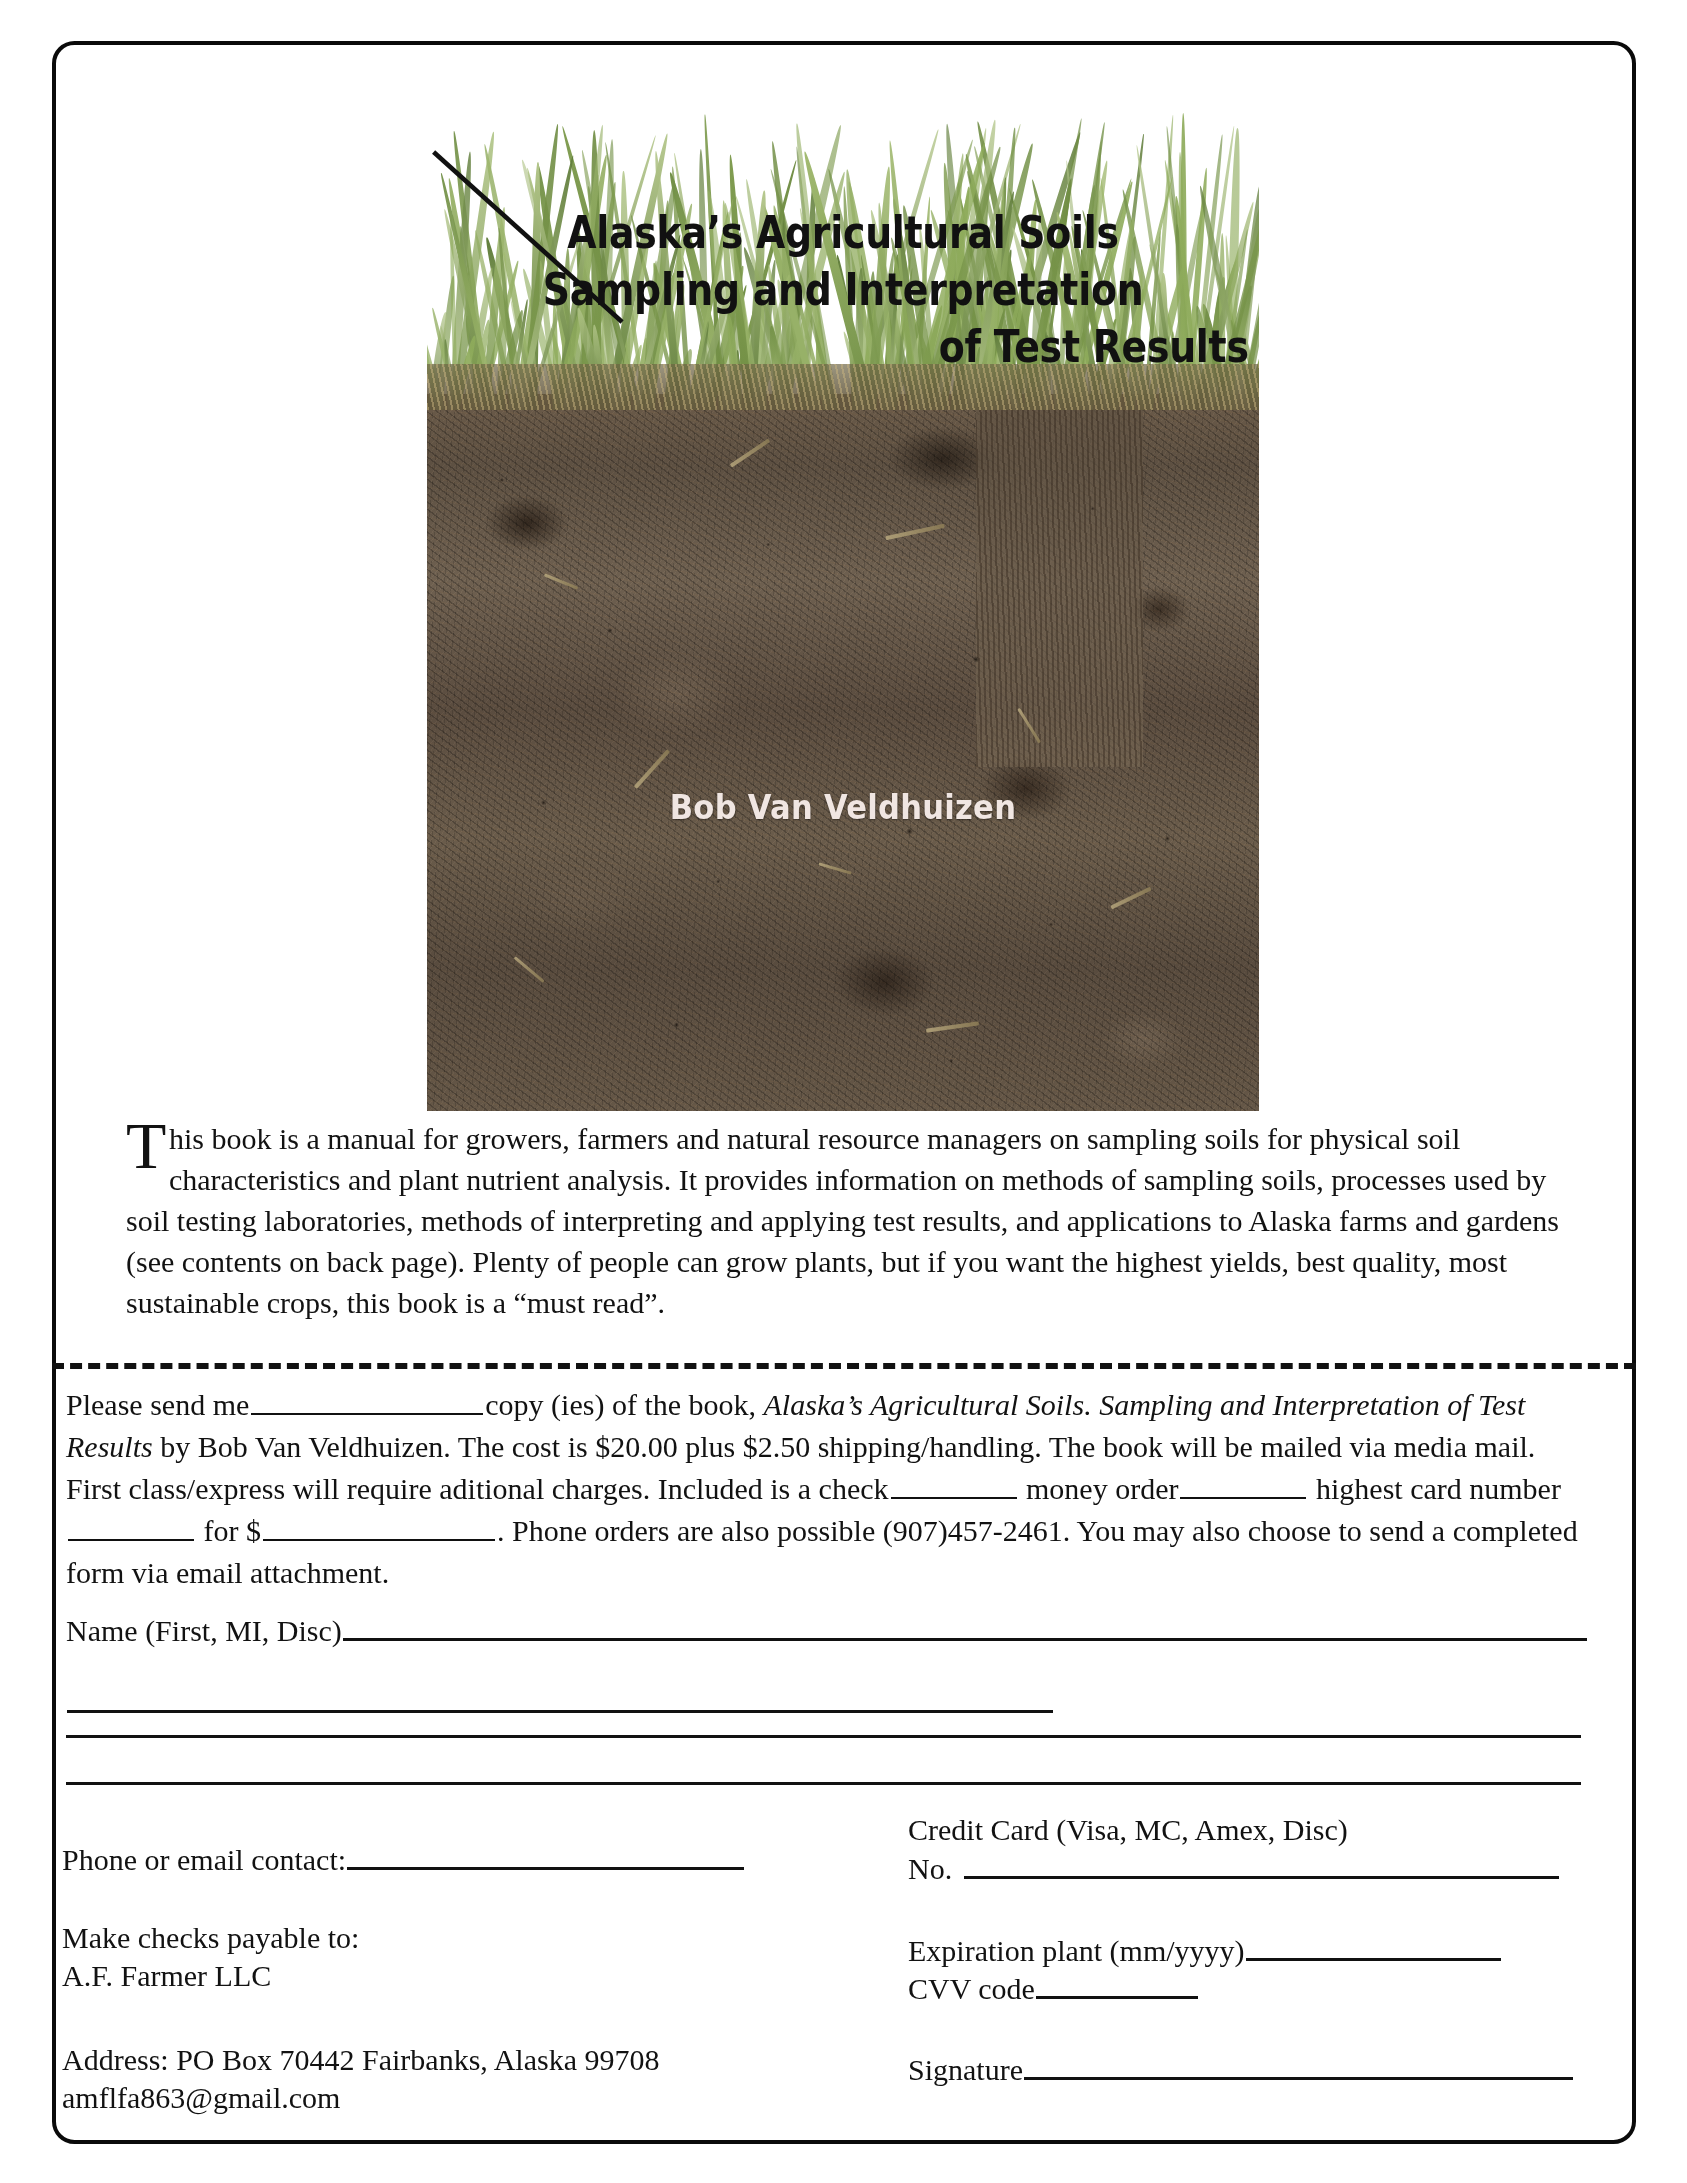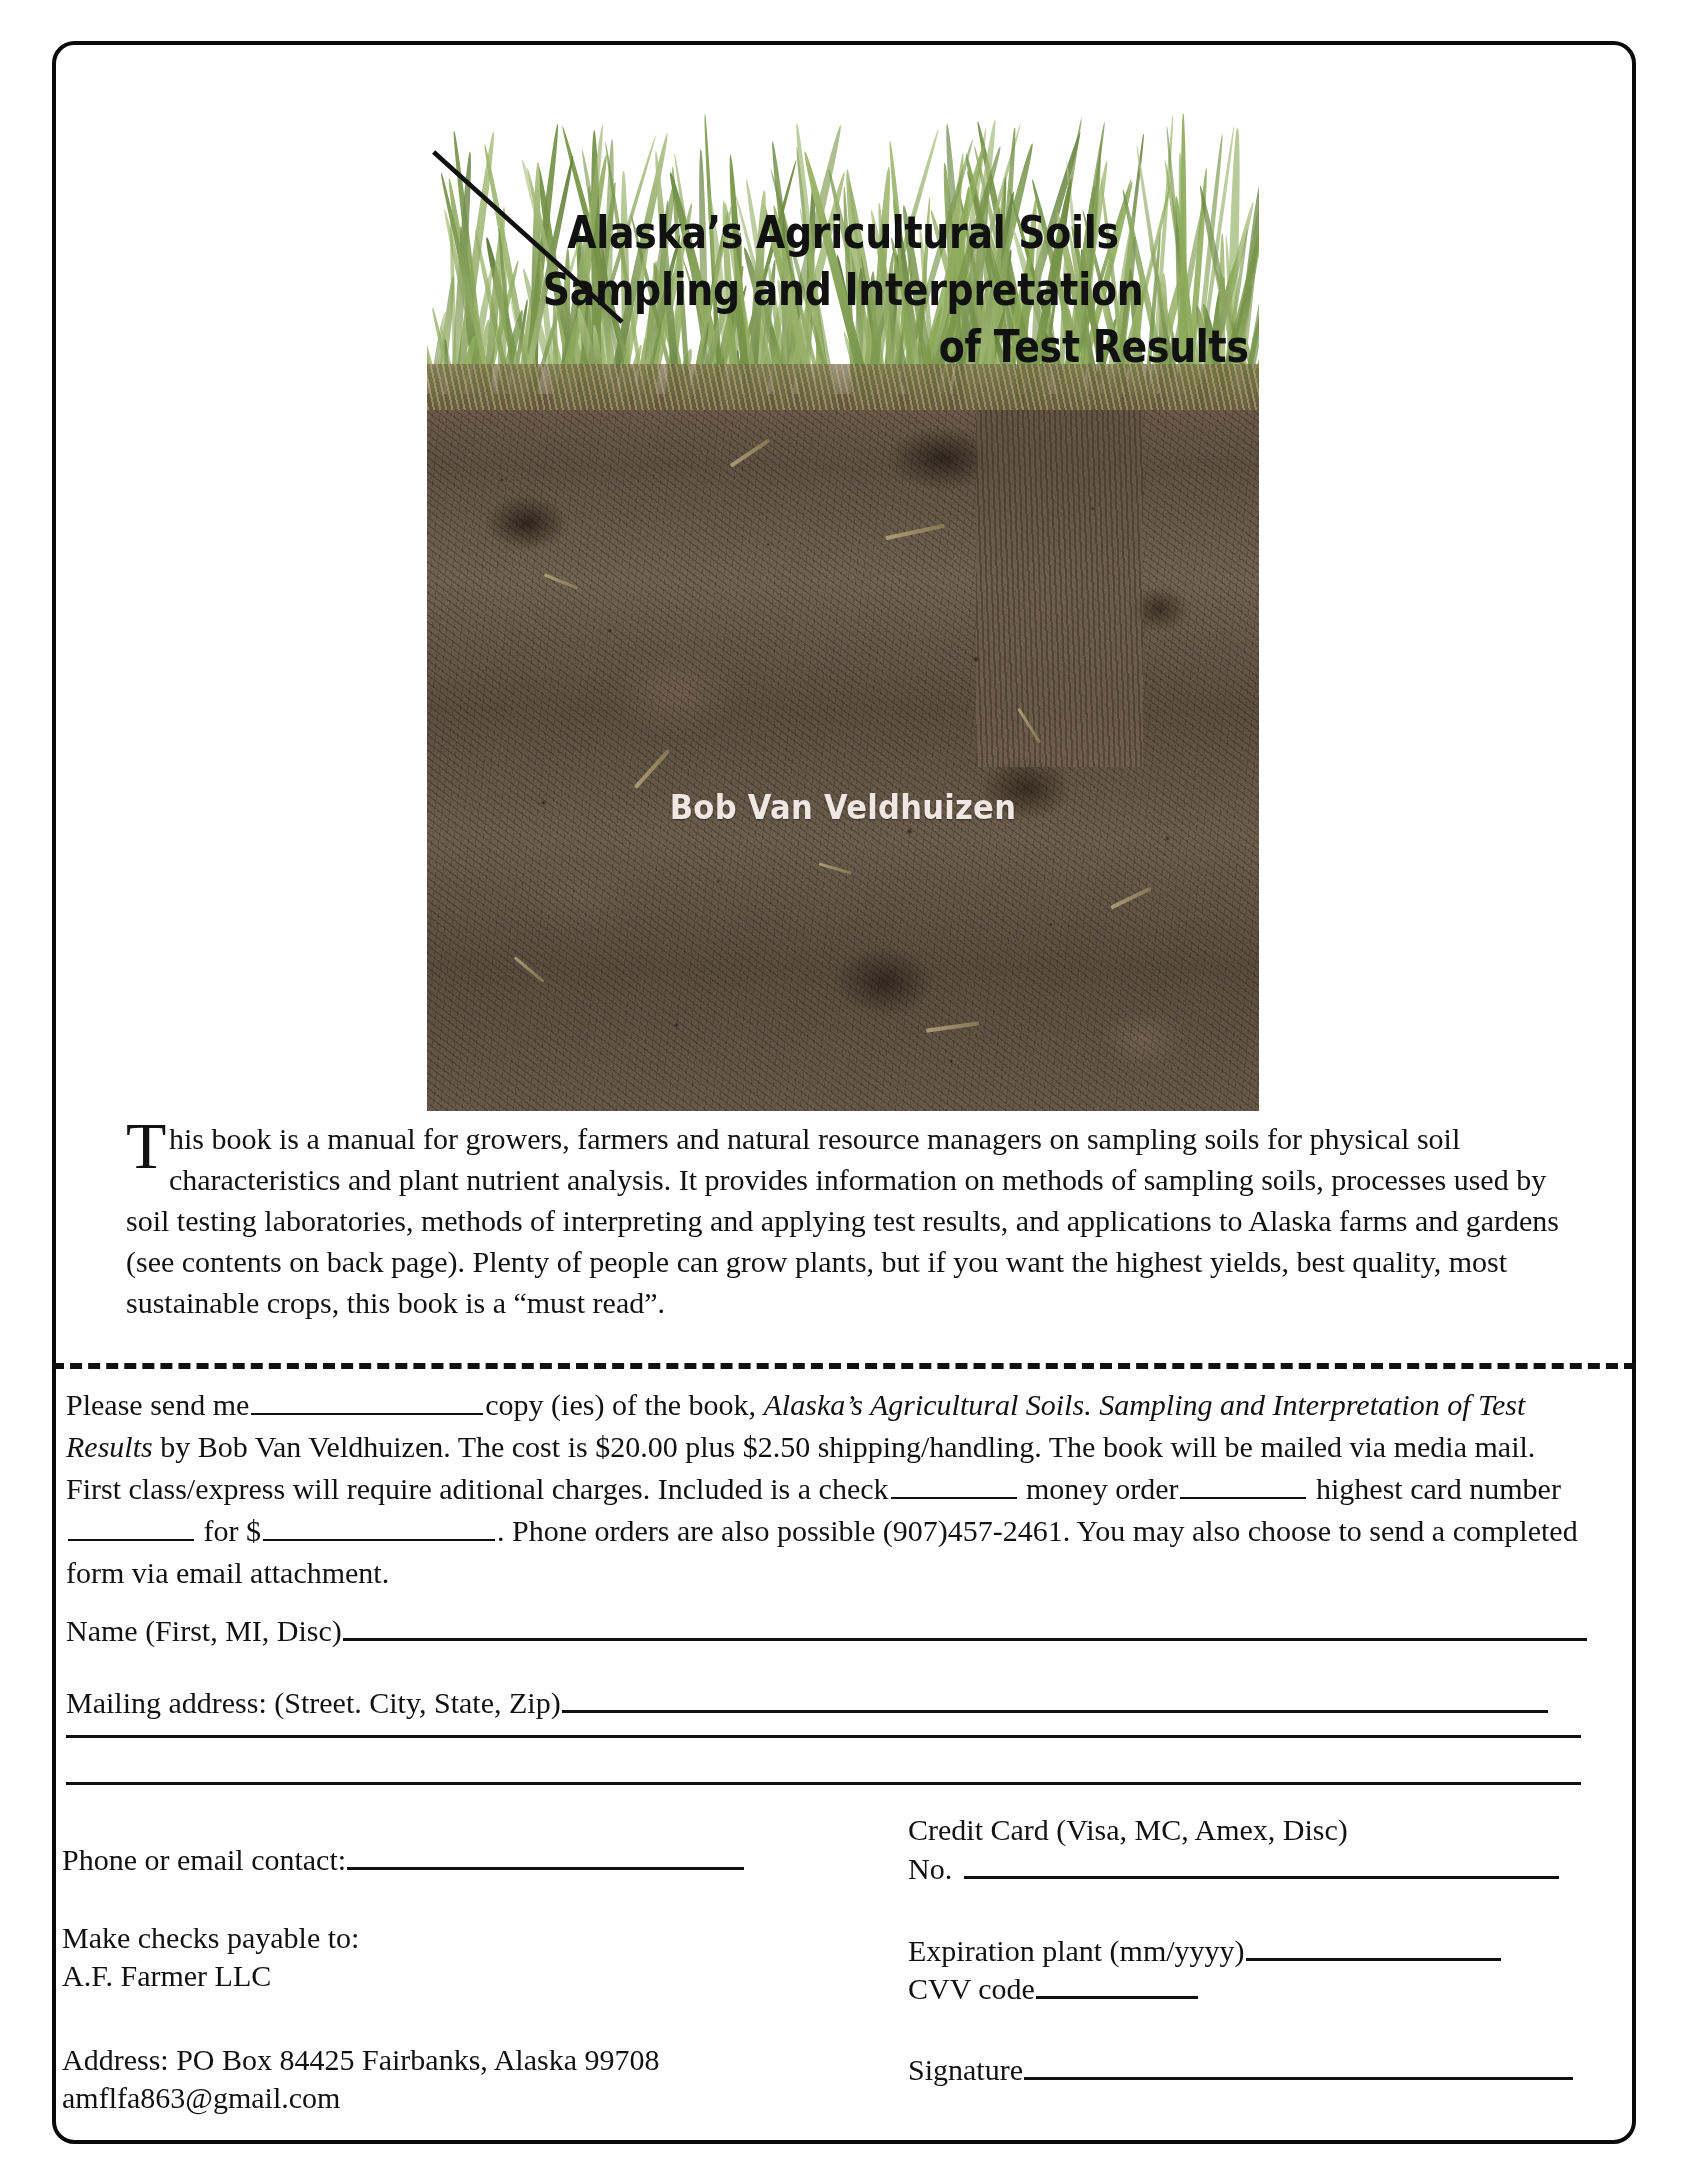--- a/index.html
+++ b/index.html
@@ -637,31 +637,31 @@
   <span>money order</span><span class="fill fill-md"></span>
   <span>highest card number</span><span class="fill fill-md"></span>
   <span>for $</span><span class="fill fill-lg"></span><span>. Phone orders are also possible (907)457-2461. You may also choose to send  a completed form via email attachment.</span>
 </div>
 
 <div class="field-row" id="name-row">
   <span>Name (First, MI, Disc)</span><span class="rule" style="width:1244px;"></span>
 </div>
 
 <div class="field-row" id="address-row">
-  <span>Mailing address: (Street. City, State, Zip)</span><span class="rule" style="width:986px;"></span>
+  <span class="rule" style="width:986px;"></span>
 </div>
 <div class="rule-standalone" id="address-line-2"></div>
 <div class="rule-standalone" id="address-line-3"></div>
 
 <div class="col-left" id="phone-row">
   <span>Phone or email contact:</span><span class="rule" style="width:397px;"></span>
 </div>
 <div class="col-left" id="checks-label">Make checks payable to:</div>
 <div class="col-left" id="checks-payee">A.F. Farmer LLC</div>
-<div class="col-left" id="mail-address">Address: PO Box 84425 Fairbanks, Alaska 99708</div>
+<div class="col-left" id="mail-address">Address: PO Box 70442 Fairbanks, Alaska 99708</div>
 <div class="col-left" id="mail-email">amflfa863@gmail.com</div>
 
 <div class="col-right" id="cc-label">Credit Card (Visa, MC, Amex, Disc)</div>
 <div class="col-right" id="cc-number">
   <span>No.</span><span class="rule" style="width:595px;margin-left:12px;"></span>
 </div>
 <div class="col-right" id="exp-row">
   <span>Expiration plant (mm/yyyy)</span><span class="rule" style="width:255px;"></span>
 </div>
 <div class="col-right" id="cvv-row">

